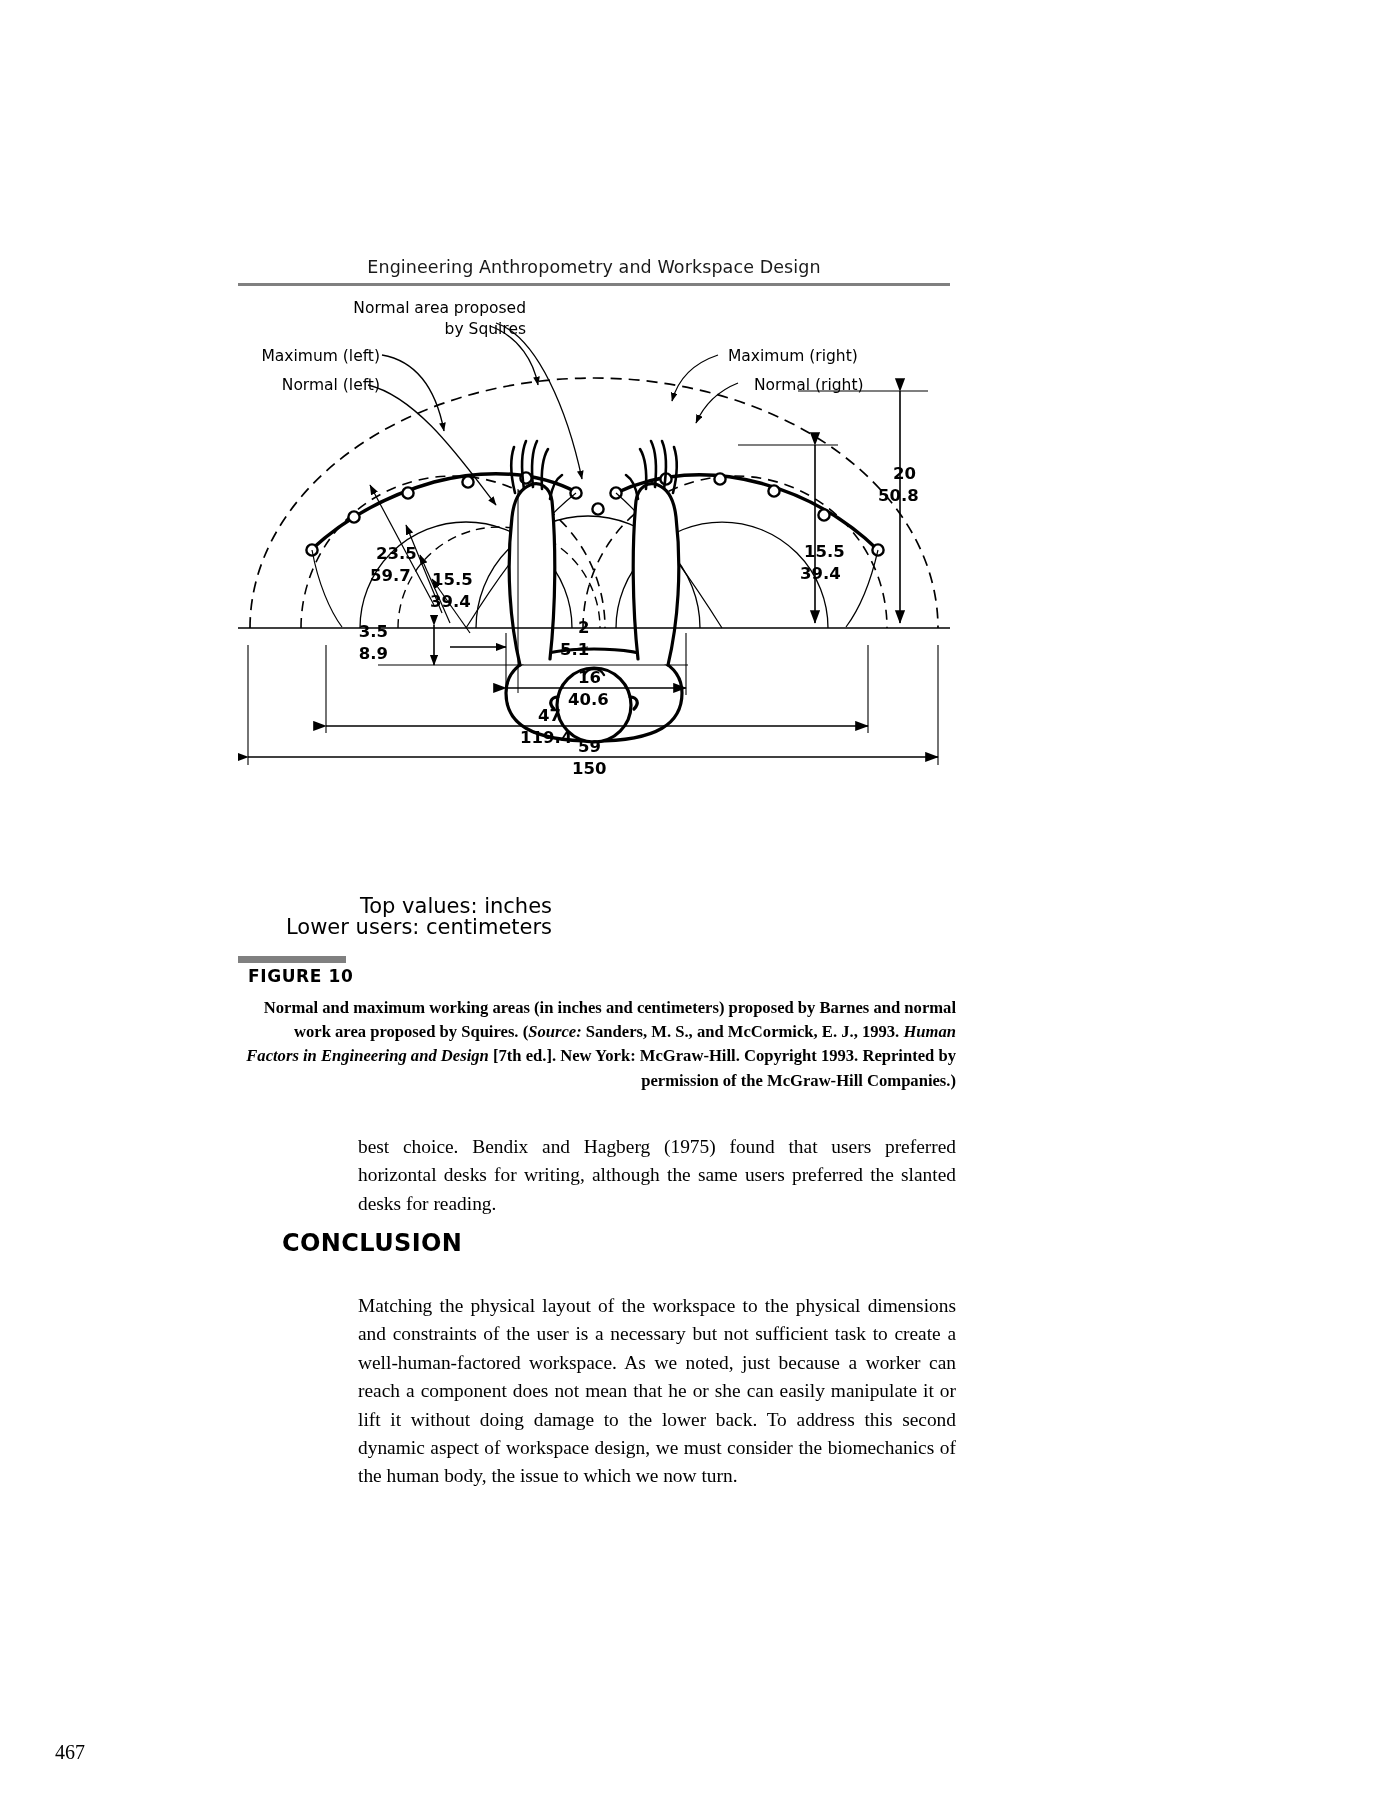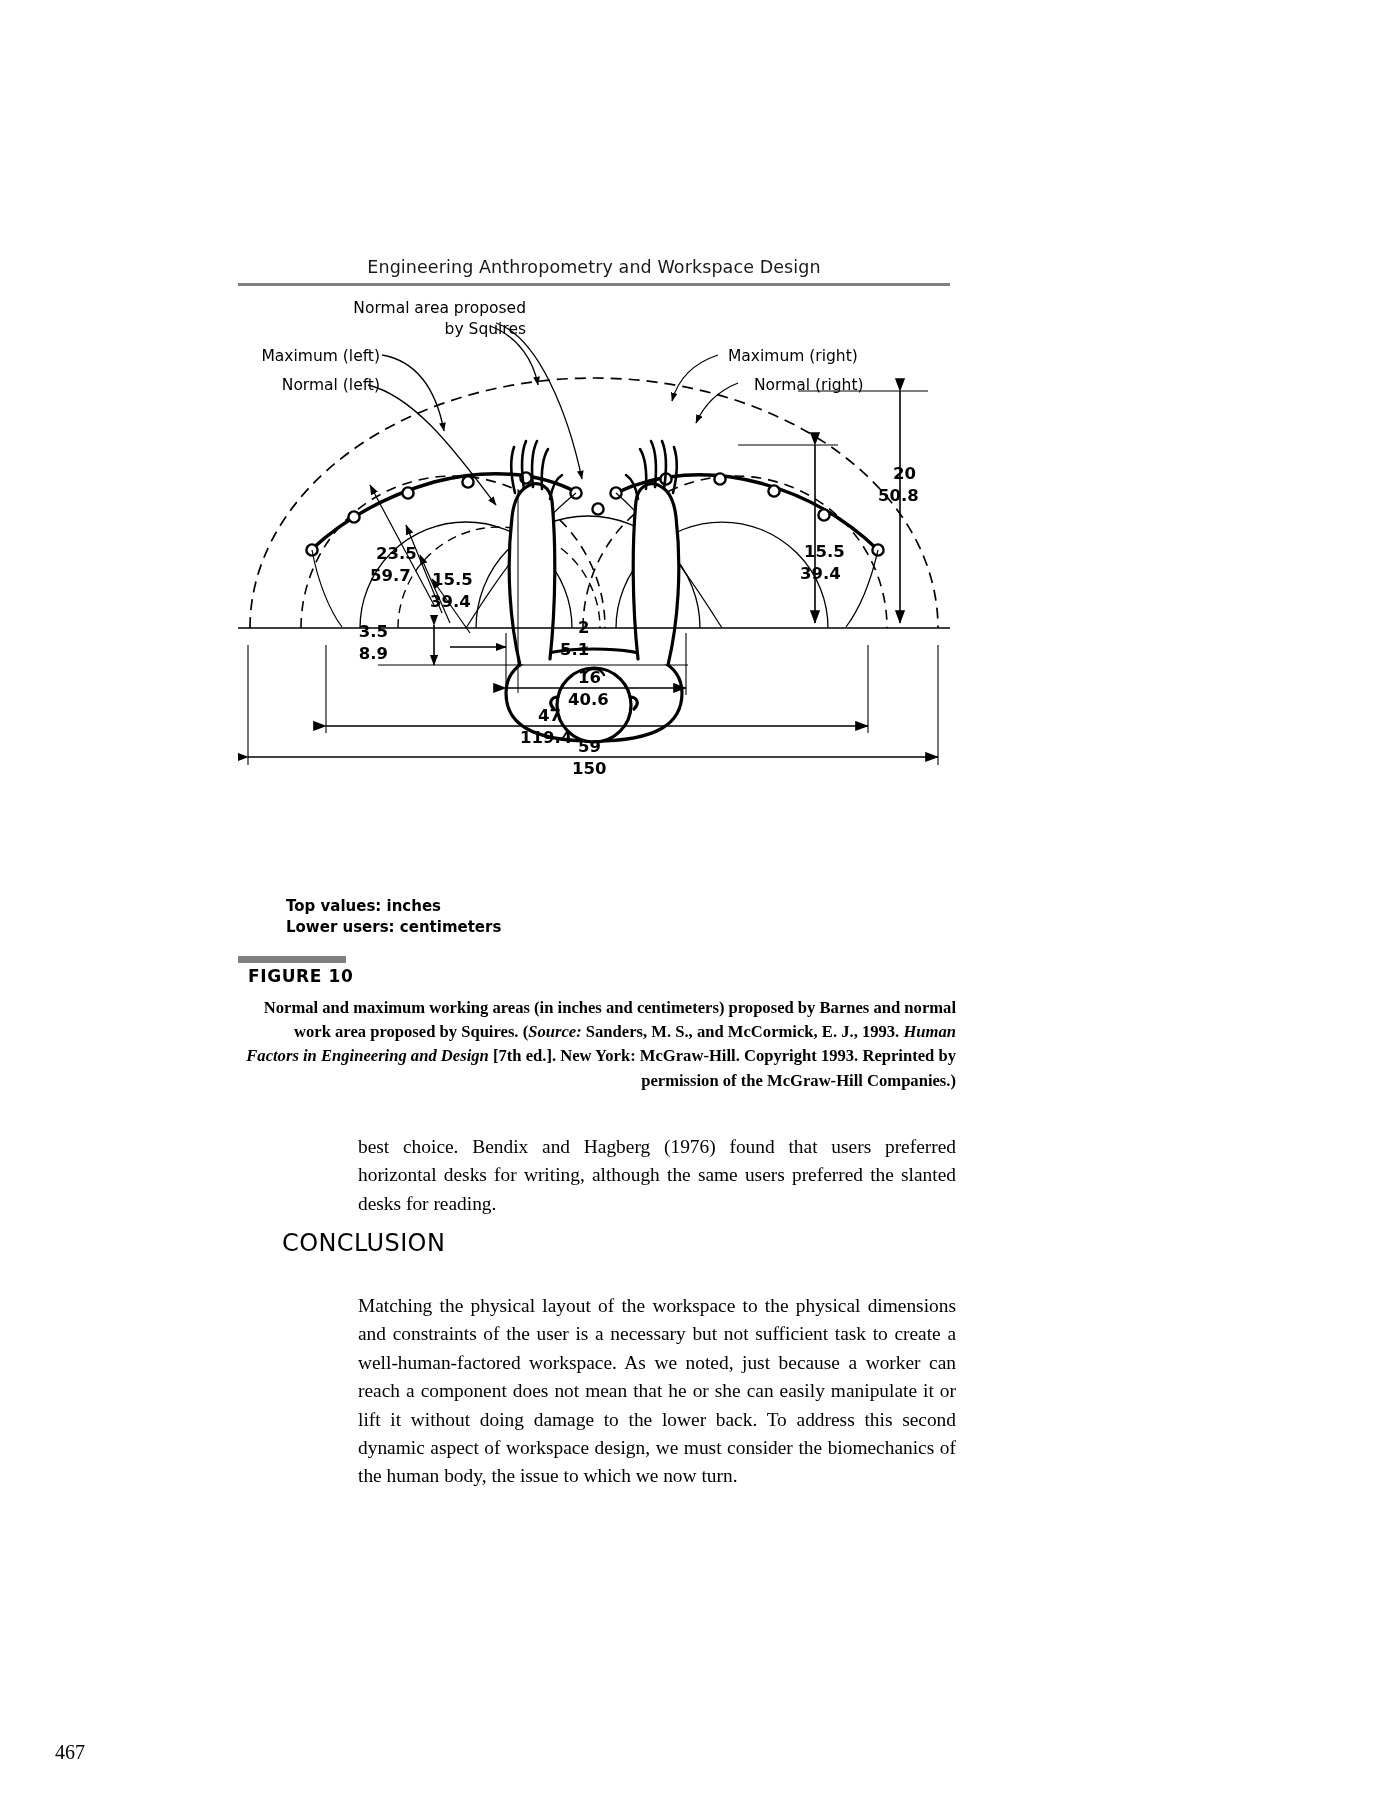--- a/index.html
+++ b/index.html
@@ -50,24 +50,25 @@
     height: 510px;
   }
   .figure-wrap svg { display: block; }
 
   
   .units-legend {
     position: absolute;
     left: 286px;
     top: 885px;
     font-family: "DejaVu Sans", sans-serif;
-    font-weight: bold;
-    font-size: 15px;
+    font-weight: normal;
+    font-size: 21px;
     line-height: 21px;
     color: #000;
+    text-align: right;
   }
 
   
   .cap-rule {
     position: absolute;
     left: 238px;
     top: 945px;
     width: 108px;
     height: 7px;
     background: #808080;
@@ -107,21 +108,21 @@
   #para-1 {
     left: 358px;
     top: 1122px;
     width: 598px;
   }
   .section-head {
     position: absolute;
     left: 282px;
     top: 1218px;
     font-family: "DejaVu Sans", sans-serif;
-    font-weight: normal;
+    font-weight: bold;
     font-size: 24px;
     letter-spacing: 0.4px;
   }
   #para-2 {
     left: 358px;
     top: 1265px;
     width: 598px;
     margin-top: 16px;
   }
   .folio {
@@ -330,20 +331,20 @@
 
   <div class="units-legend">
     <div>Top values: inches</div>
     <div>Lower users: centimeters</div>
   </div>
 
   <div class="cap-rule"></div>
   <div class="cap-title">FIGURE 10</div>
   <div class="cap-body"><span>Normal and maximum working areas (in inches and centimeters) proposed by Barnes and normal work area proposed by Squires. (</span><i>Source:</i><span> Sanders, M. S., and McCormick, E. J., 1993. </span><i>Human Factors in Engineering and Design</i><span> [7th ed.]. New York: McGraw-Hill. Copyright 1993. Reprinted by permission of the McGraw-Hill Companies.)</span></div>
 
-  <div class="para" id="para-1">best choice. Bendix and Hagberg (1976) found that users preferred horizontal desks for writing, although the same users preferred the slanted desks for reading.</div>
+  <div class="para" id="para-1">best choice. Bendix and Hagberg (1975) found that users preferred horizontal desks for writing, although the same users preferred the slanted desks for reading.</div>
 
   <div class="section-head">CONCLUSION</div>
 
   <div class="para" id="para-2">Matching the physical layout of the workspace to the physical dimensions and constraints of the user is a necessary but not sufficient task to create a well-human-factored workspace. As we noted, just because a worker can reach a component does not mean that he or she can easily manipulate it or lift it without doing damage to the lower back. To address this second dynamic aspect of workspace design, we must consider the biomechanics of the human body, the issue to which we now turn.</div>
 
   <div class="folio">467</div>
 </div>
 
 </body></html>

